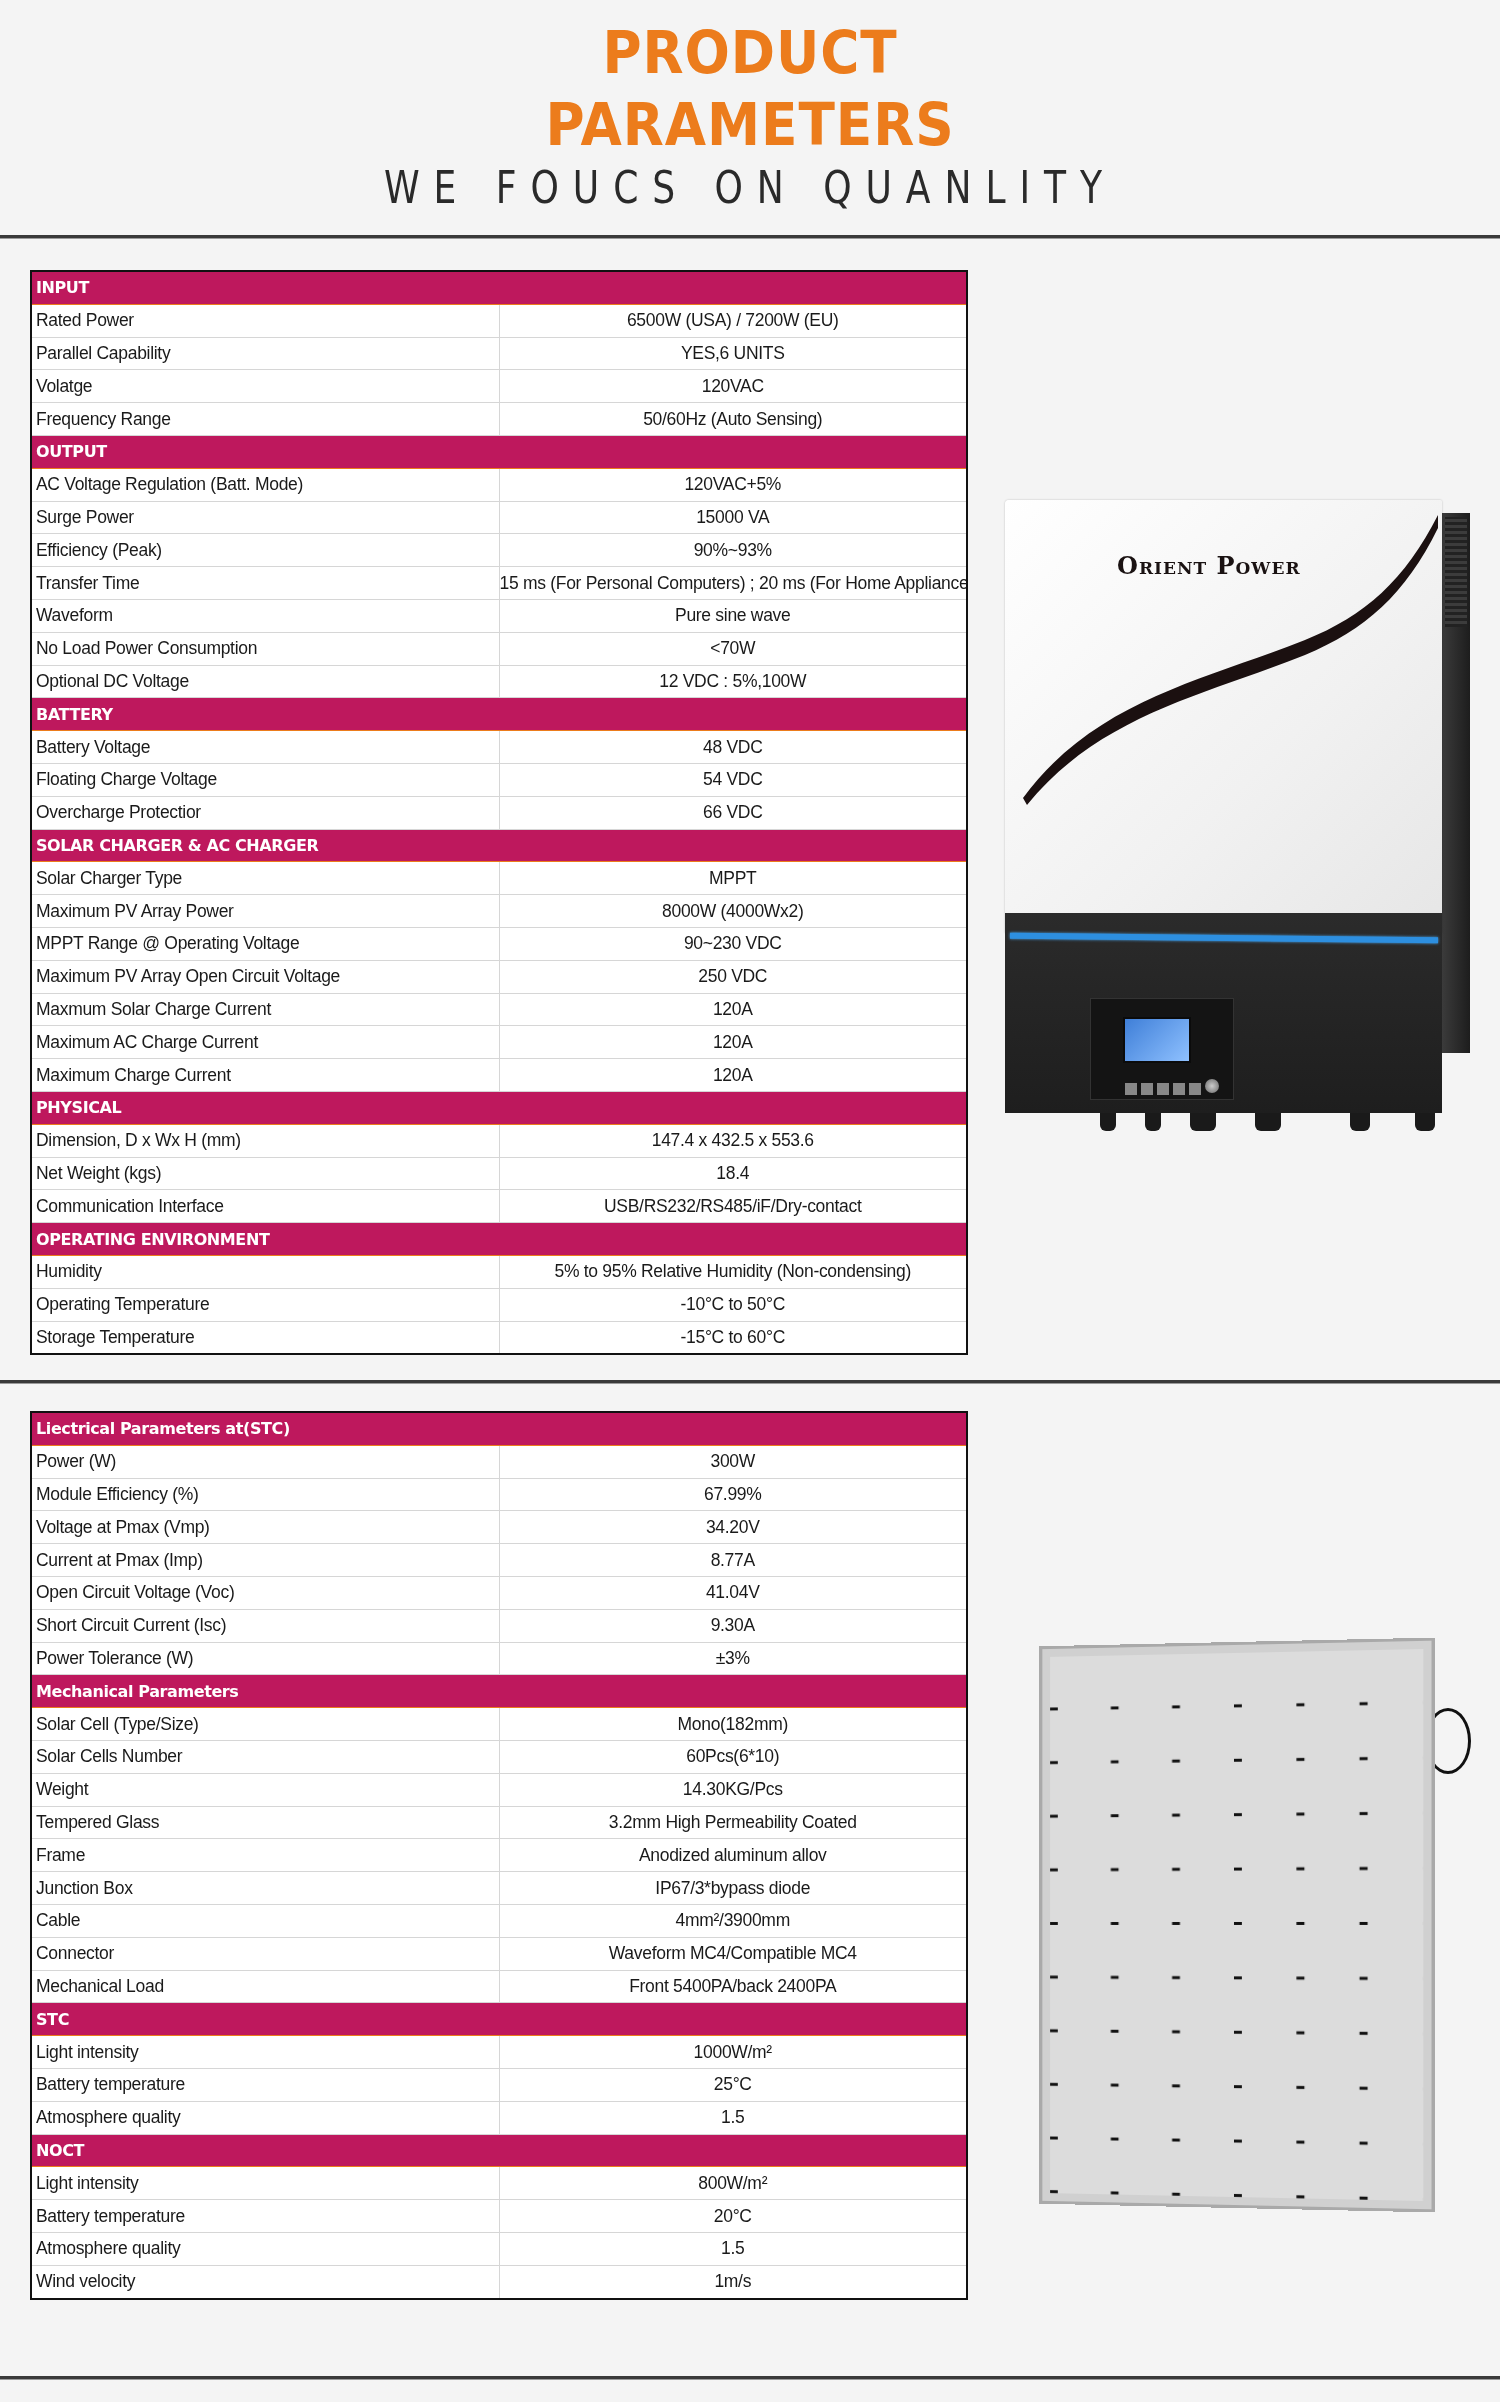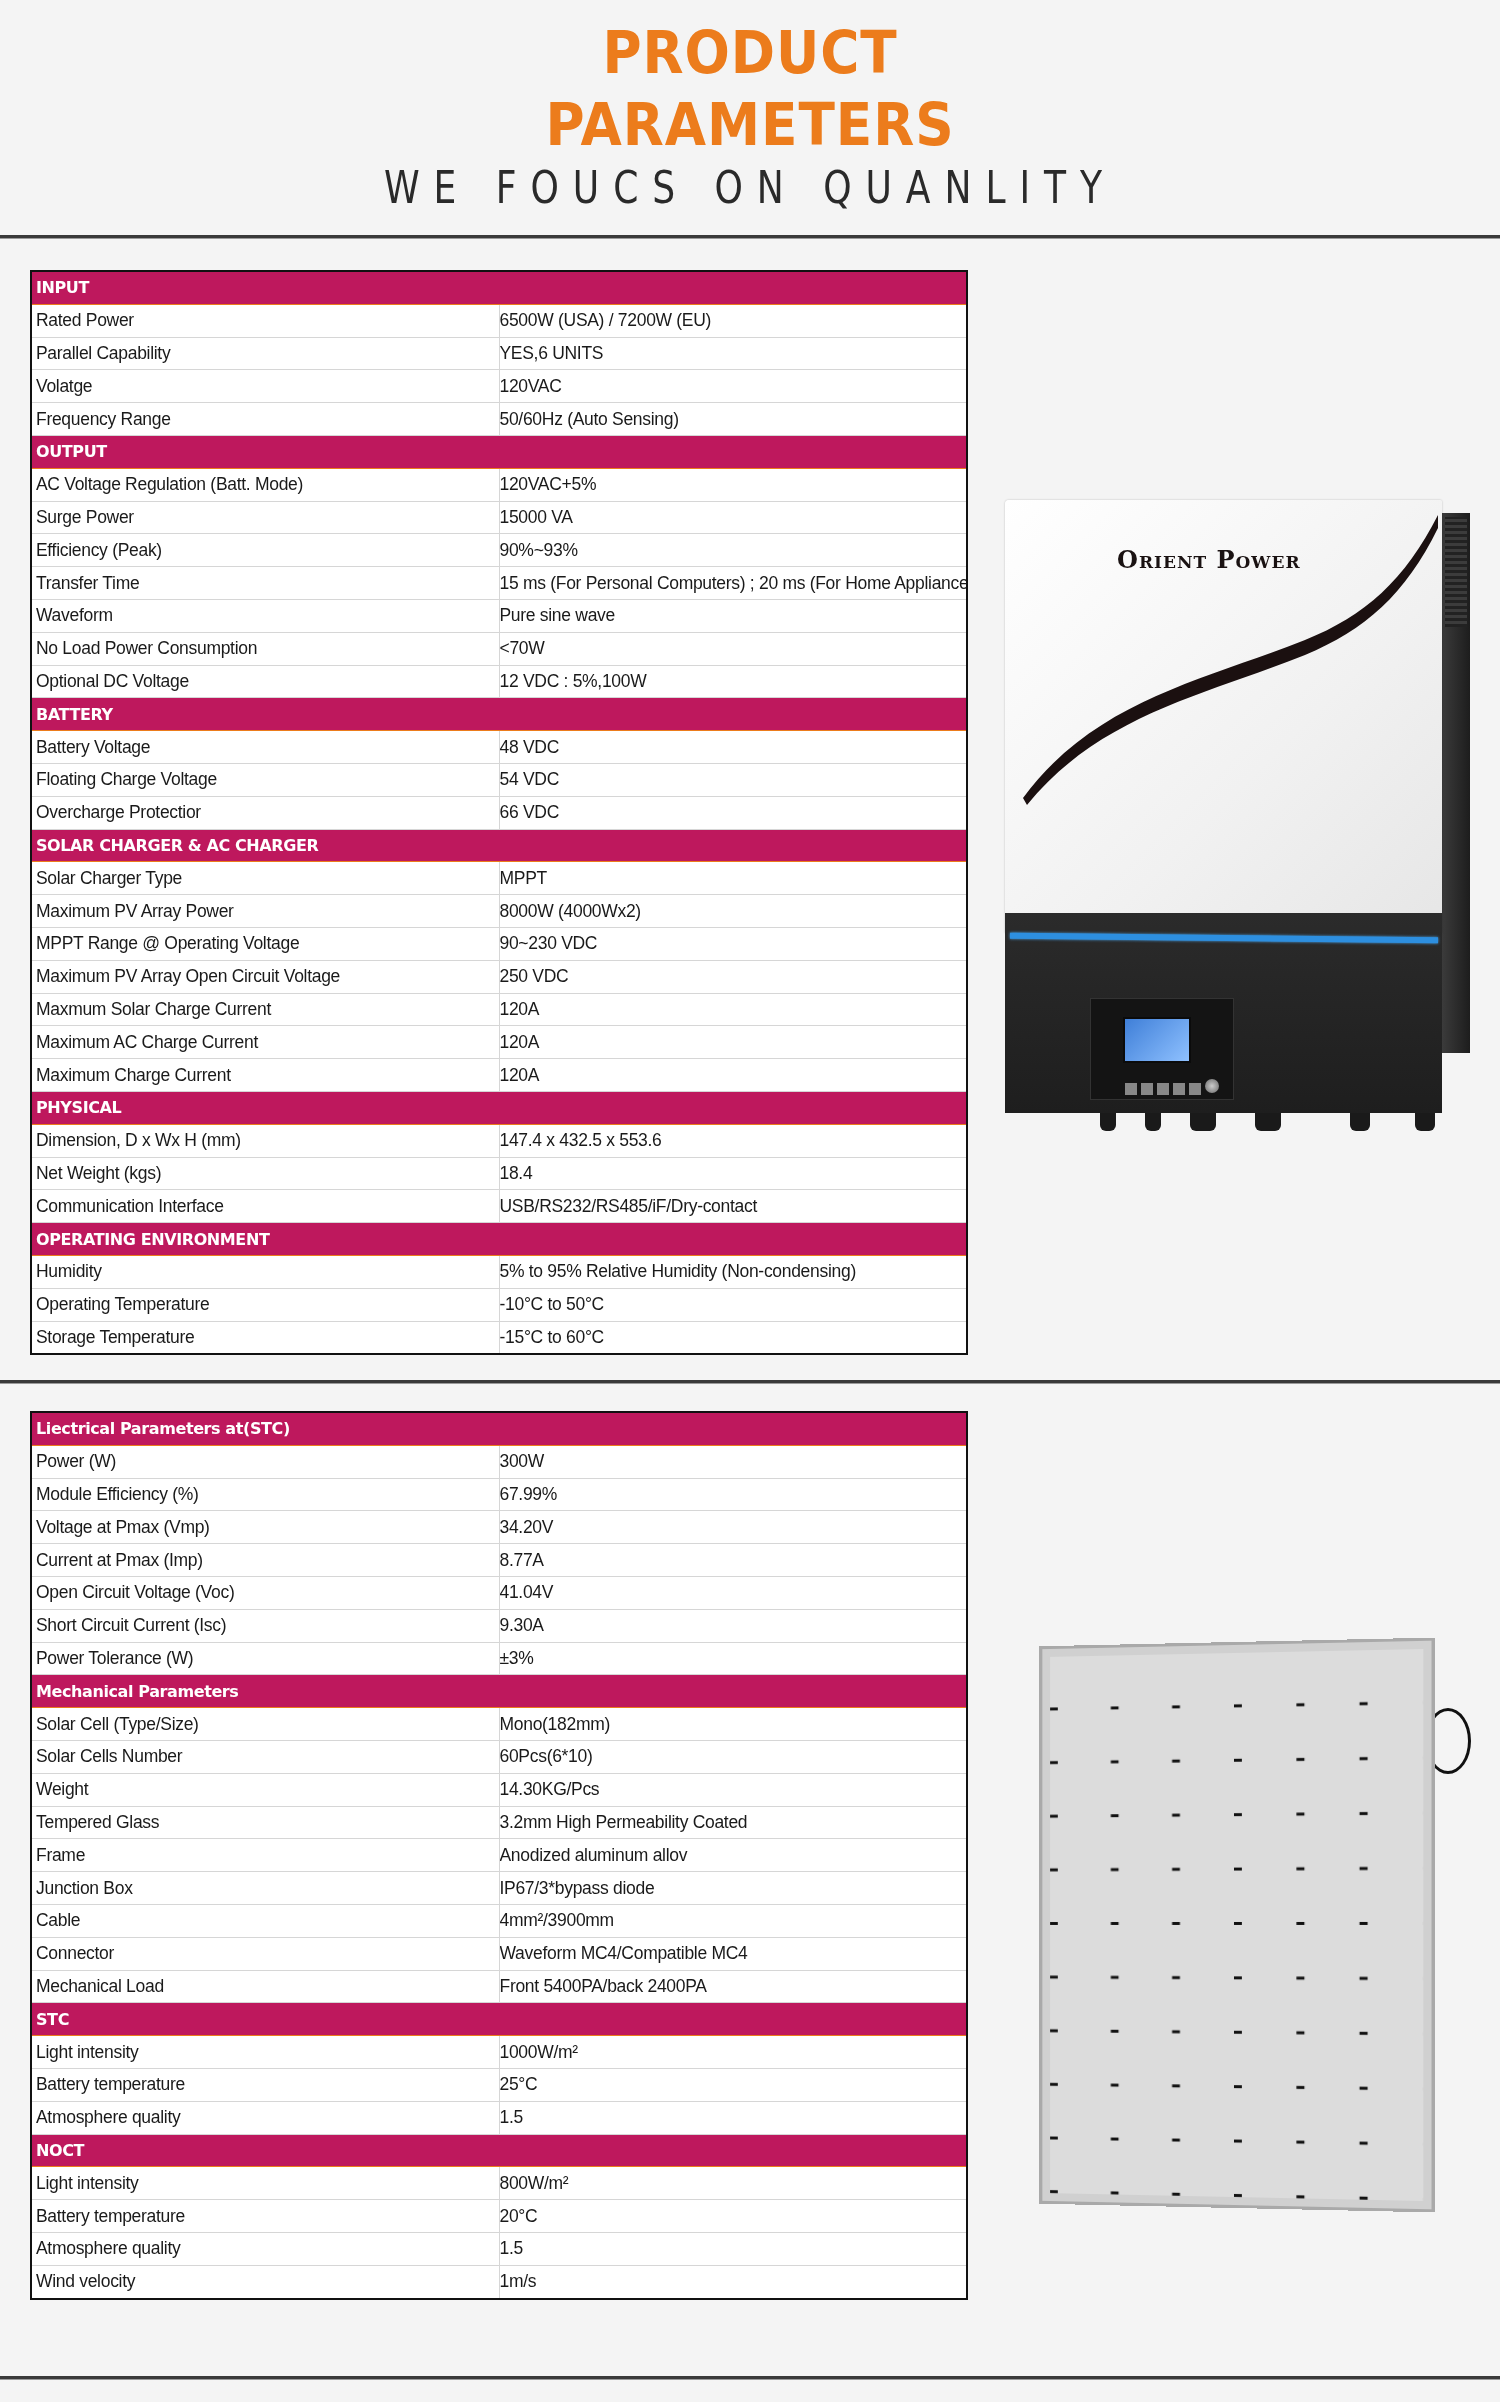--- a/index.html
+++ b/index.html
@@ -46,21 +46,21 @@
   table.spec td {
     height: 31.8px;
     padding: 0;
     font-size: 17.5px;
     color: #1a1a1a;
     border-bottom: 1px solid #d6d6d6;
     white-space: nowrap;
     overflow: hidden;
   }
   table.spec td.k { width: 404px; padding-left: 4px; border-right: 1px solid #d6d6d6; font-family: "Liberation Sans Narrow", "Liberation Sans", sans-serif; letter-spacing: -0.3px; }
-  table.spec td.v { letter-spacing: -0.3px; }
+  table.spec td.v { text-align: center; letter-spacing: -0.3px; }
   table.spec tr.sec td {
     background: #be185d;
     color: #fff;
     font-weight: bold;
     font-family: "DejaVu Sans", sans-serif;
     font-size: 16px;
     padding-left: 4px;
     border-bottom: 1px solid #ec7c1c;
     letter-spacing: -0.4px;
   }
@@ -228,21 +228,21 @@
     </tbody>
   </table>
 
 <div class="inverter">
   <div class="inv-side"></div>
   <div class="inv-vent"></div>
   <div class="inv-body">
     <svg width="437" height="433" style="position:absolute;left:0;top:0">
       <path d="M18 298 C 90 200, 200 180, 300 140 C 360 116, 400 80, 433 15 L 433 28 C 400 95, 360 130, 300 155 C 200 195, 95 215, 22 305 Z" fill="#1b1010"></path>
     </svg>
-    <div class="inv-brand" style="font-variant: small-caps;">Orient Power</div>
+    <div class="inv-brand" style="font-variant: small-caps; margin-top: 6px;">Orient Power</div>
   </div>
   <div class="inv-lower"></div>
   <div class="inv-stripe"></div>
   <div class="inv-panel"></div>
   <div class="inv-lcd"></div>
   <div class="inv-btns"></div>
   <div class="inv-knob"></div>
   <div class="inv-port" style="left:95px"></div>
   <div class="inv-port" style="left:140px"></div>
   <div class="inv-port" style="left:185px;width:26px"></div>

